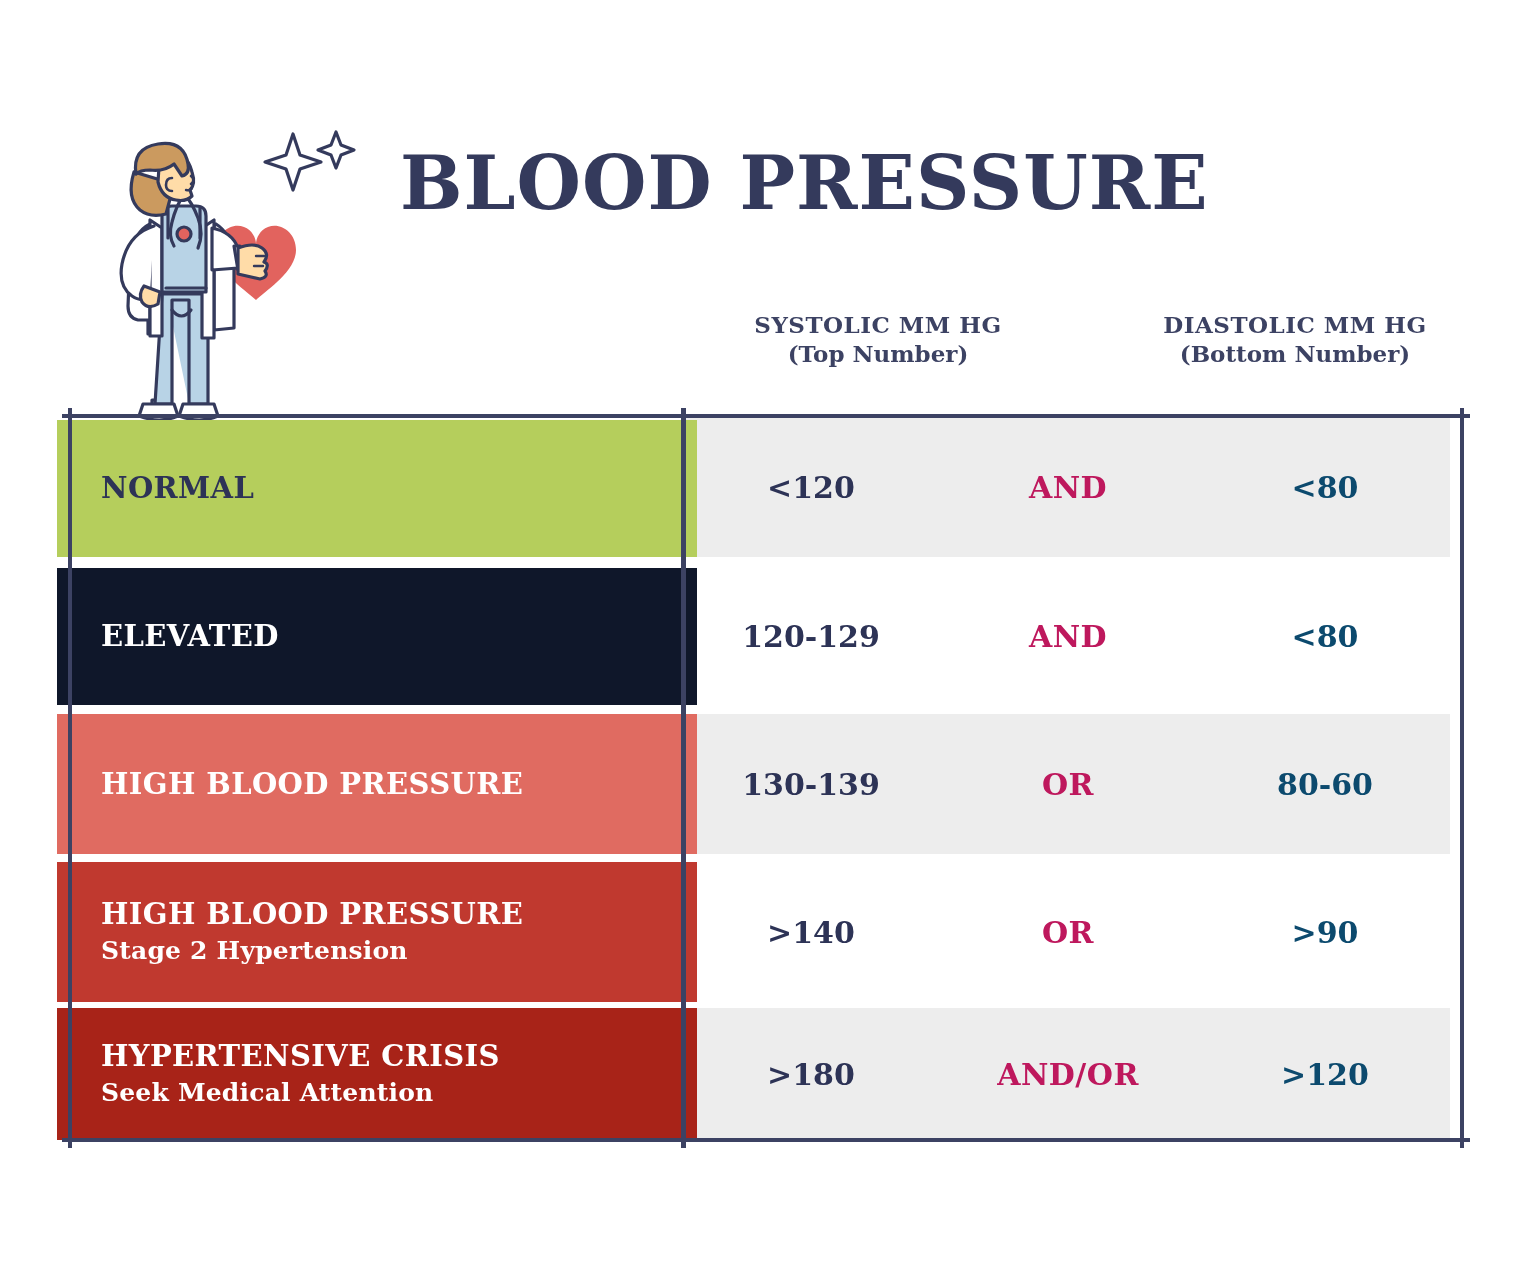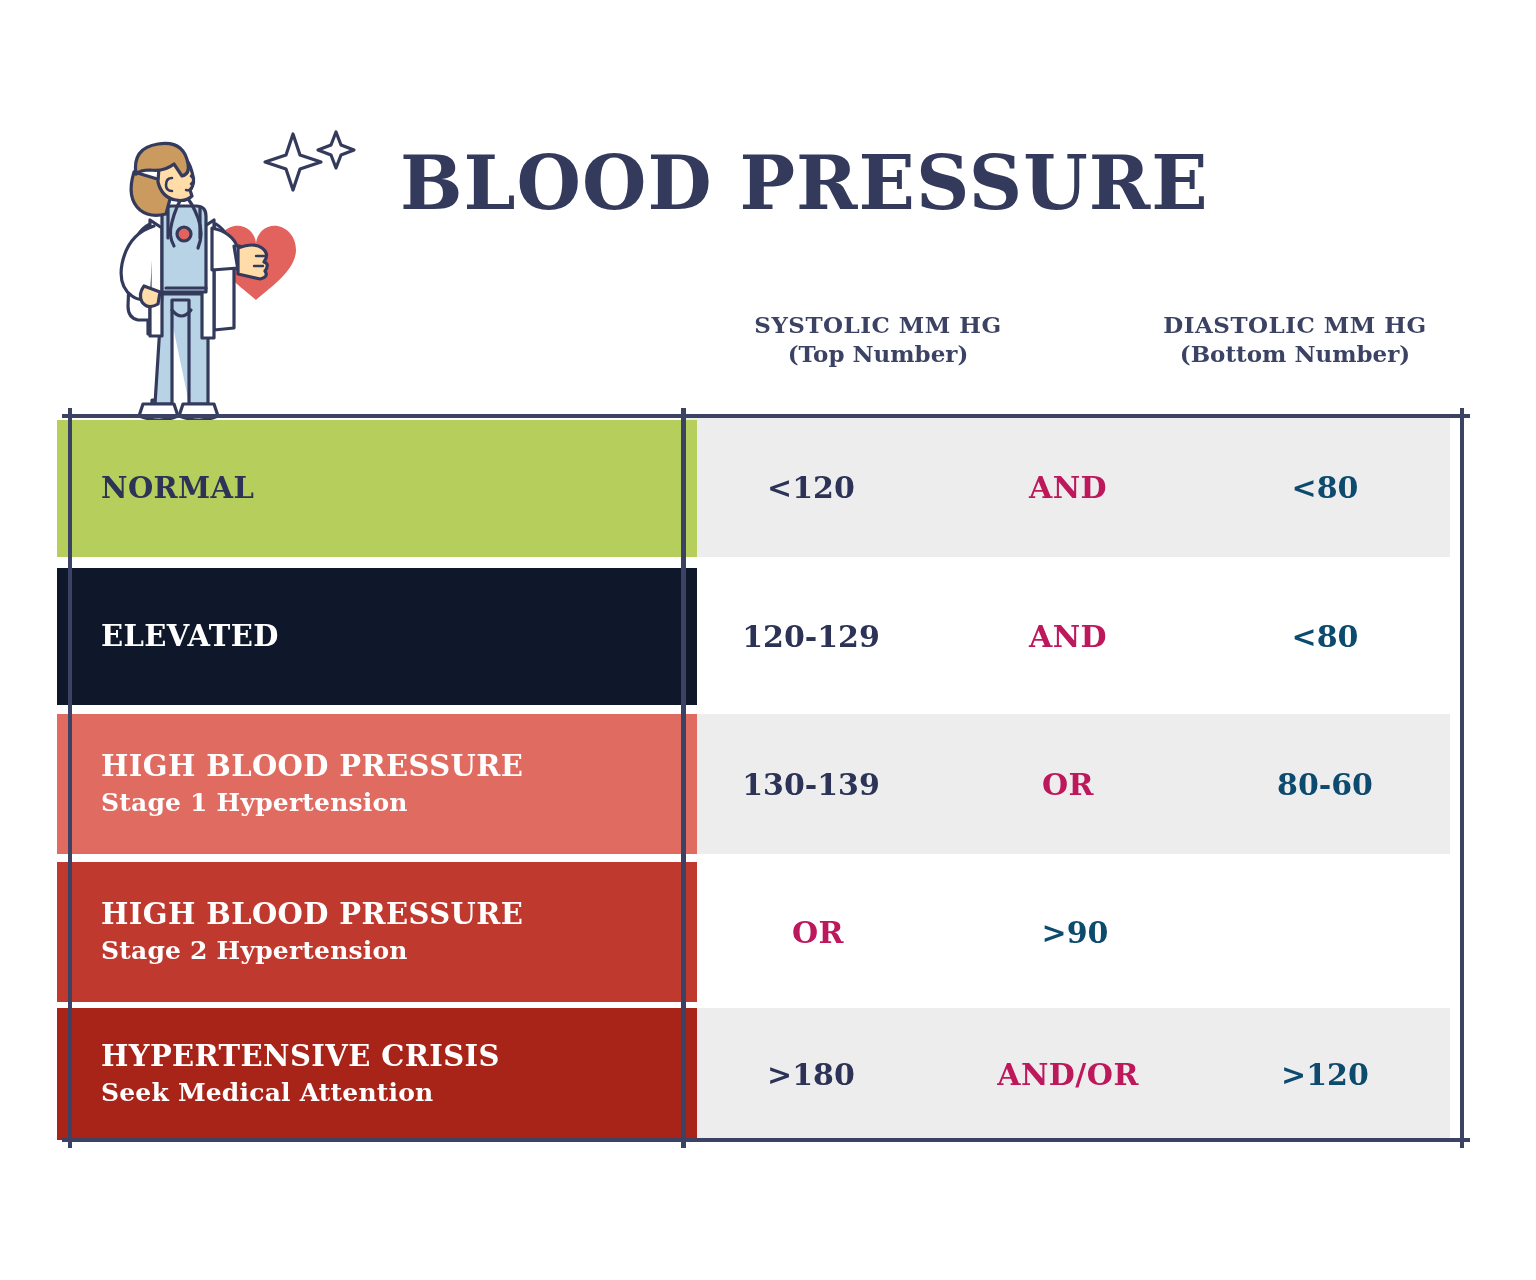--- a/index.html
+++ b/index.html
@@ -180,35 +180,35 @@
         <div class="vals">
           <div class="v-sys">120-129</div>
           <div class="v-op">AND</div>
           <div class="v-dia">&lt;80</div>
         </div>
       </div>
       <div class="row" style="top: 714px; height: 140px;">
         <div class="band" style="background: rgb(237, 237, 237);"></div>
         <div class="cat" style="background: rgb(224, 107, 97); color: rgb(255, 255, 255); top: 0px; height: 140px;">
           <div class="cat-title">HIGH BLOOD PRESSURE</div>
-          <div class="cat-sub">Stage 1 Hypertension</div>
         </div>
         <div class="vals">
           <div class="v-sys">130-139</div>
           <div class="v-op">OR</div>
           <div class="v-dia">80-60</div>
         </div>
       </div>
       <div class="row" style="top: 862px; height: 140px;">
         <div class="band" style="background: rgb(255, 255, 255);"></div>
         <div class="cat" style="background: rgb(192, 57, 47); color: rgb(255, 255, 255); top: 0px; height: 140px;">
           <div class="cat-title">HIGH BLOOD PRESSURE</div>
           <div class="cat-sub">Stage 2 Hypertension</div>
         </div>
         <div class="vals">
+          <div class="v-sys">&gt;140</div>
           <div class="v-op">OR</div>
           <div class="v-dia">&gt;90</div>
         </div>
       </div>
       <div class="row" style="top: 1008px; height: 132px;">
         <div class="band" style="background: rgb(237, 237, 237);"></div>
         <div class="cat" style="background: rgb(168, 35, 24); color: rgb(255, 255, 255); top: 0px; height: 132px;">
           <div class="cat-title">HYPERTENSIVE CRISIS</div>
           <div class="cat-sub">Seek Medical Attention</div>
         </div>

